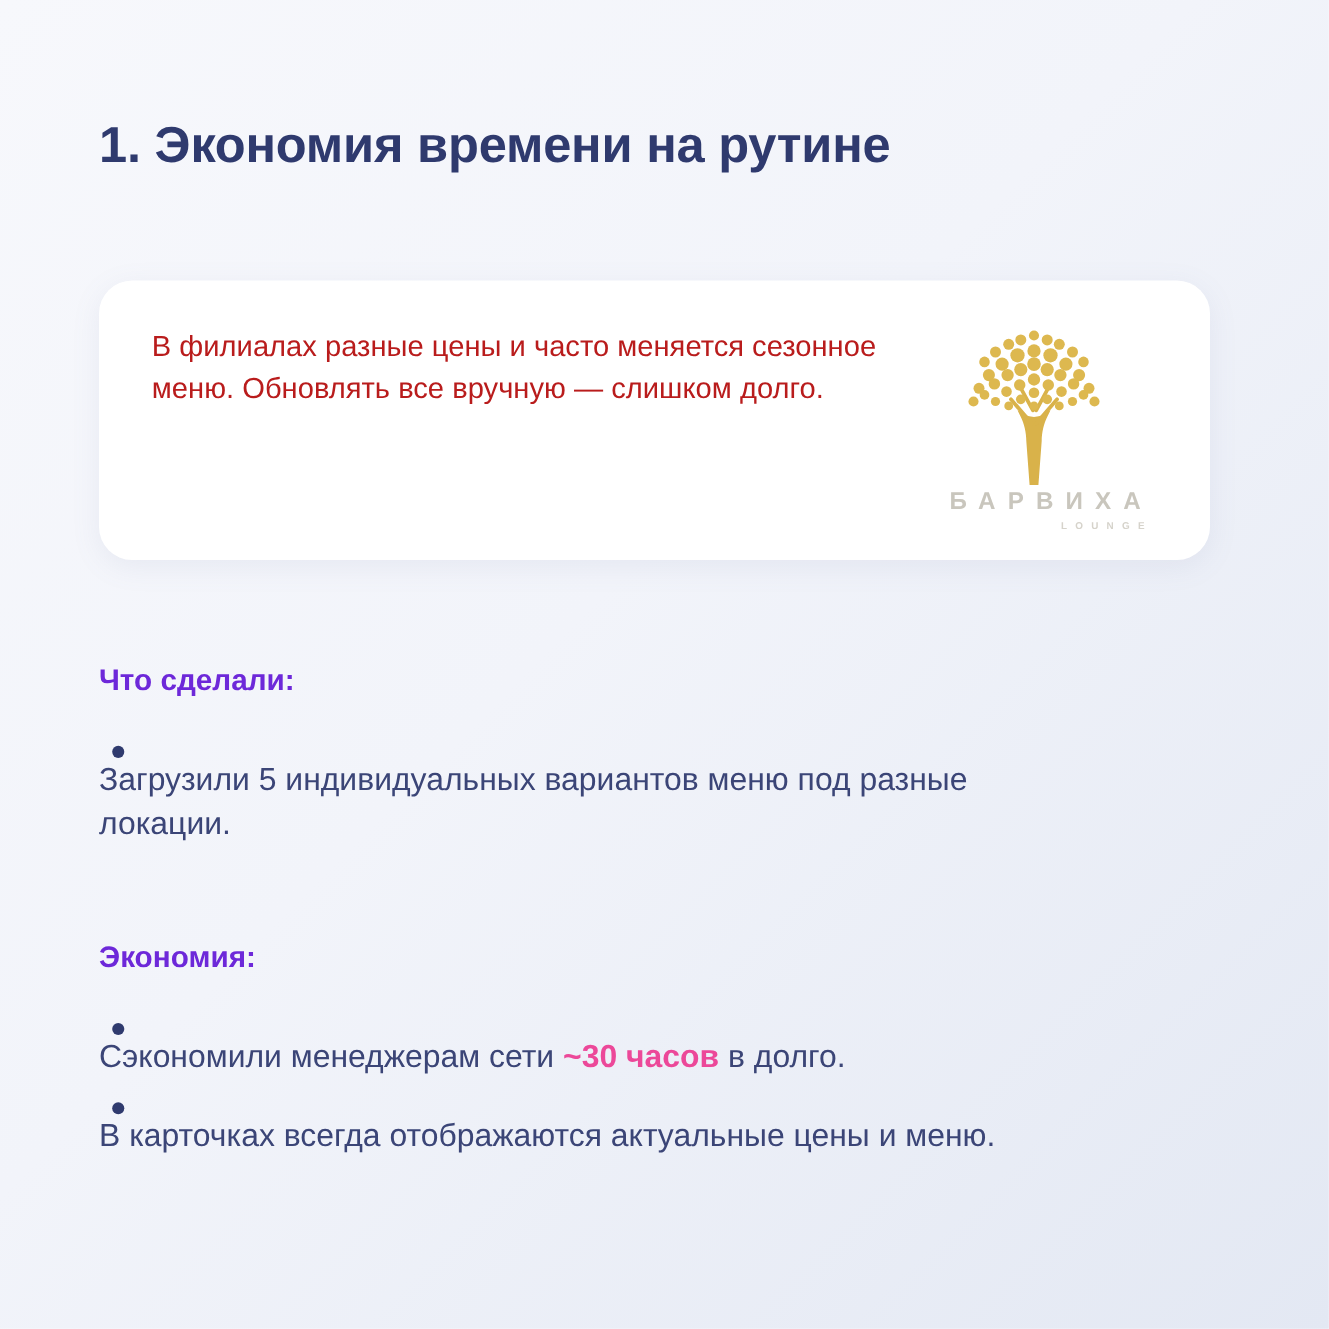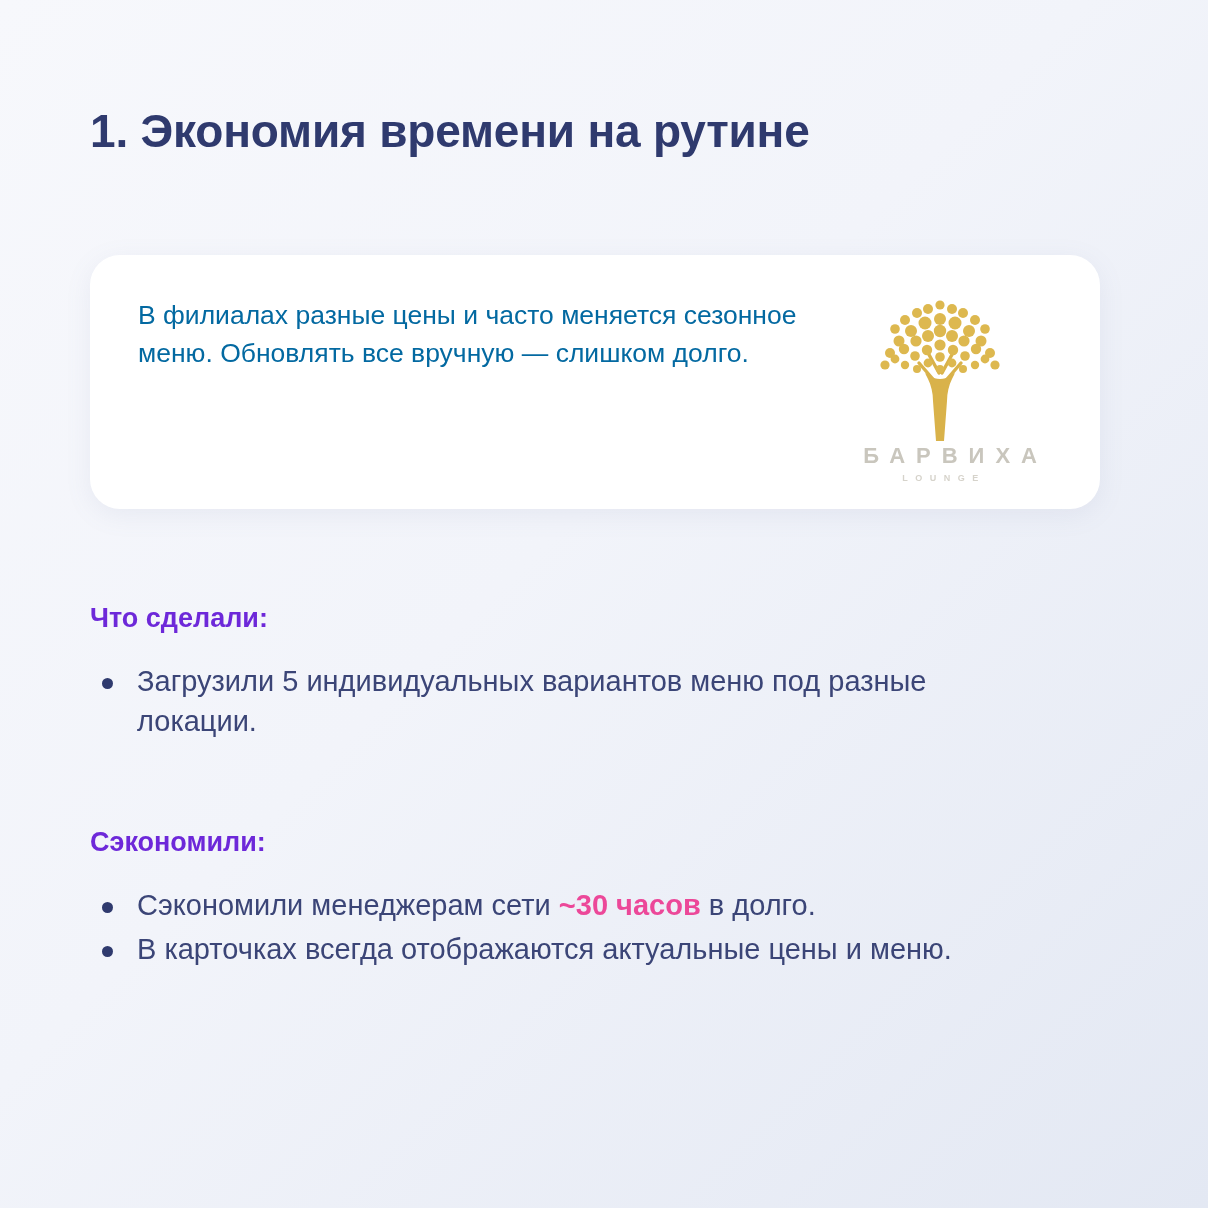--- a/index.html
+++ b/index.html
@@ -53,21 +53,21 @@
   .case-heading {
     font-size: 26.5px;
     font-weight: bold;
     color: #2f3a6e;
     line-height: 1.3;
     margin: 0 0 6px 0;
   }
 
   .case-body {
     font-size: 26.5px;
-    color: #0369a1;
+    color: #b91c1c;
     line-height: 1.42;
     font-weight: 400;
     margin: 0;
   }
 
   
   .logo {
     width: 215px;
     height: 190px;
     position: relative;
@@ -79,21 +79,21 @@
   .logo-word {
     text-align: right;
     font-size: 22px;
     letter-spacing: 11px;
     color: #c9c6bd;
     font-weight: bold;
     margin-top: 2px;
     text-indent: 11px;
   }
   .logo-sub {
-    text-align: center;
+    text-align: right;
     font-size: 9px;
     letter-spacing: 7.5px;
     color: #d6d3cb;
     font-weight: bold;
     margin-top: 4px;
     text-indent: 7px;
   }
 
   .section-label {
     font-size: 27px;
@@ -109,20 +109,21 @@
     margin: 27px 0 0 0;
     padding: 0;
   }
   ul.bullets li {
     display: flex;
     align-items: flex-start;
     font-size: 29px;
     line-height: 1.38;
     color: #3b4577;
     margin-bottom: 4px;
+    flex-direction: column;
   }
   ul.bullets li .dot {
     flex: none;
     width: 11px;
     height: 11px;
     border-radius: 50%;
     background: #2f3a6e;
     margin: 17px 24px 0 12px;
   }
   ul.bullets li .li-text {
@@ -203,21 +204,21 @@
 
   <p class="section-label what">Что сделали:</p>
 
   <ul class="bullets">
     <li>
       <span class="dot"></span>
       <span class="li-text">Загрузили 5 индивидуальных вариантов меню под разные локации.</span>
     </li>
   </ul>
 
-  <p class="section-label result">Сэкономили:</p>
+  <p class="section-label result">Экономия:</p>
 
   <ul class="bullets">
     <li>
       <span class="dot"></span>
       <span class="li-text">
         <span>Сэкономили менеджерам сети </span><b>~30 часов</b><span> в долго.</span>
       </span>
     </li>
     <li>
       <span class="dot"></span>

